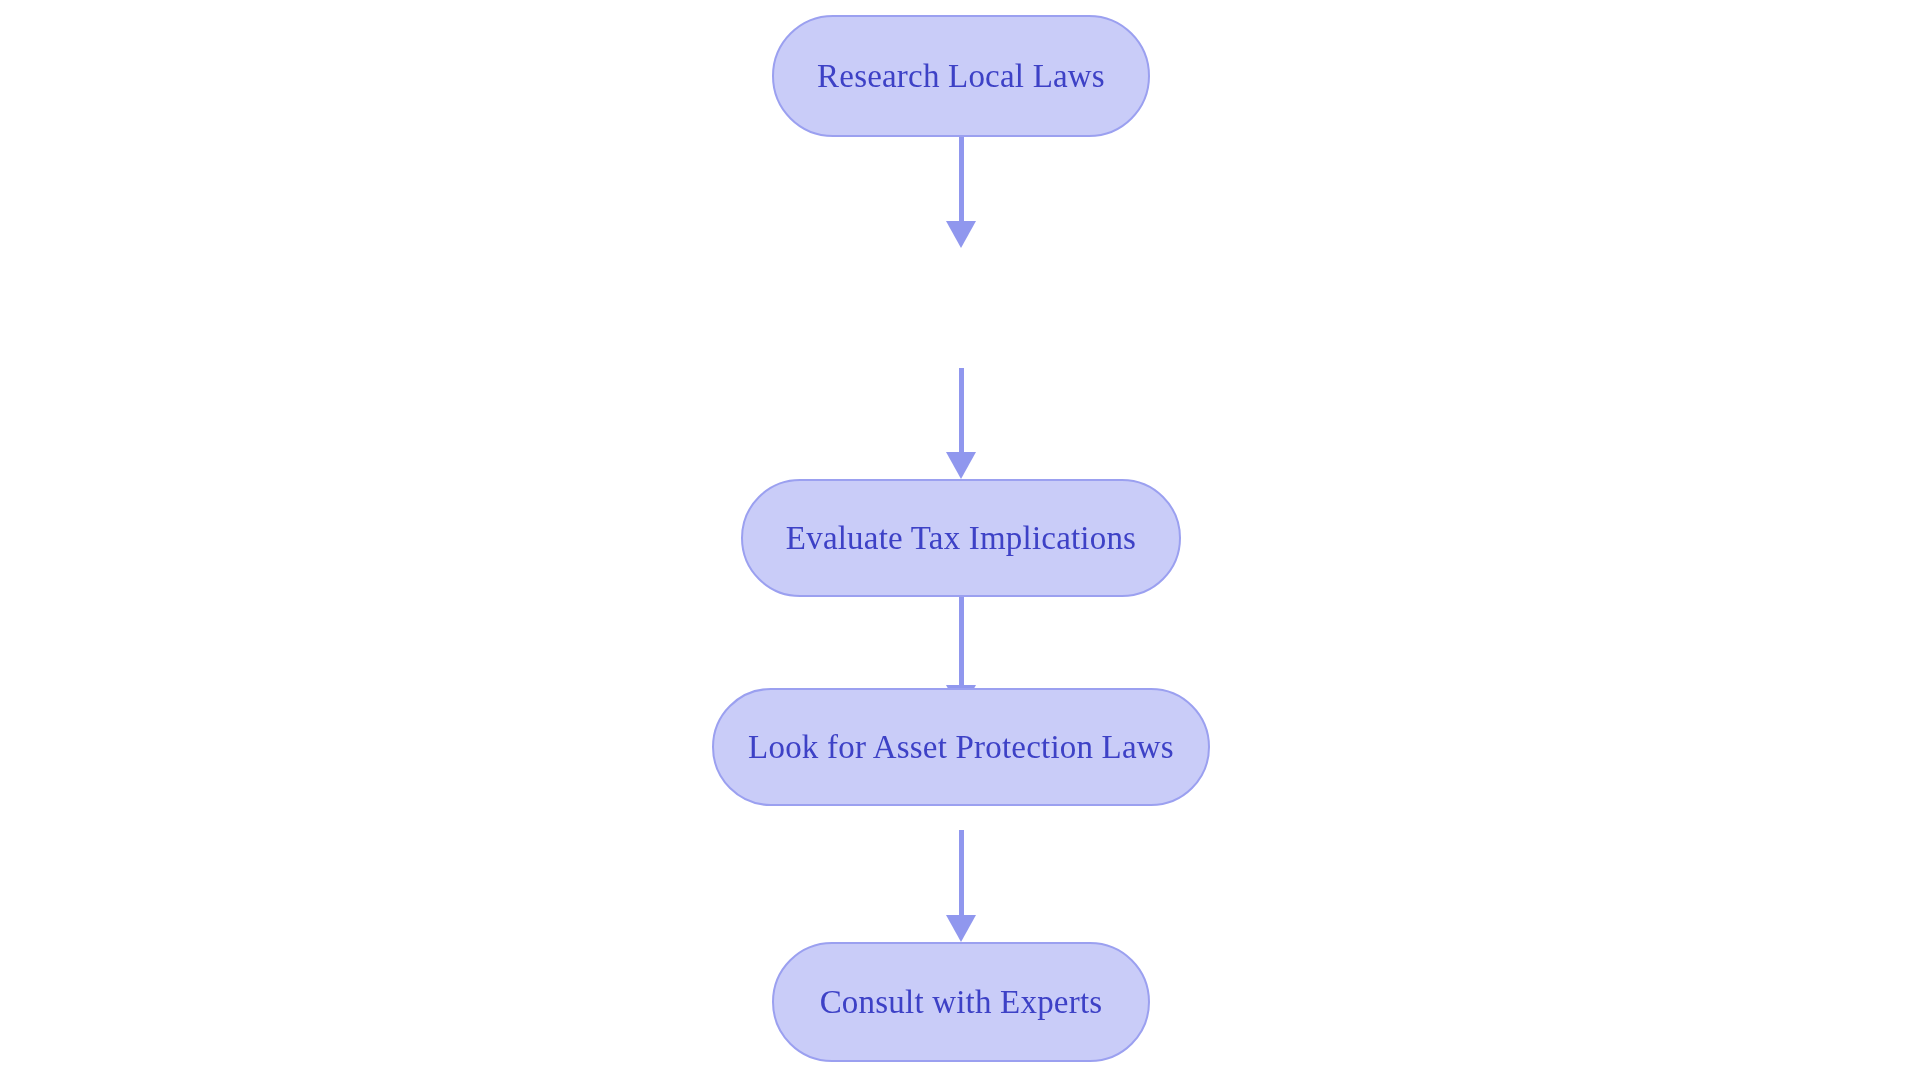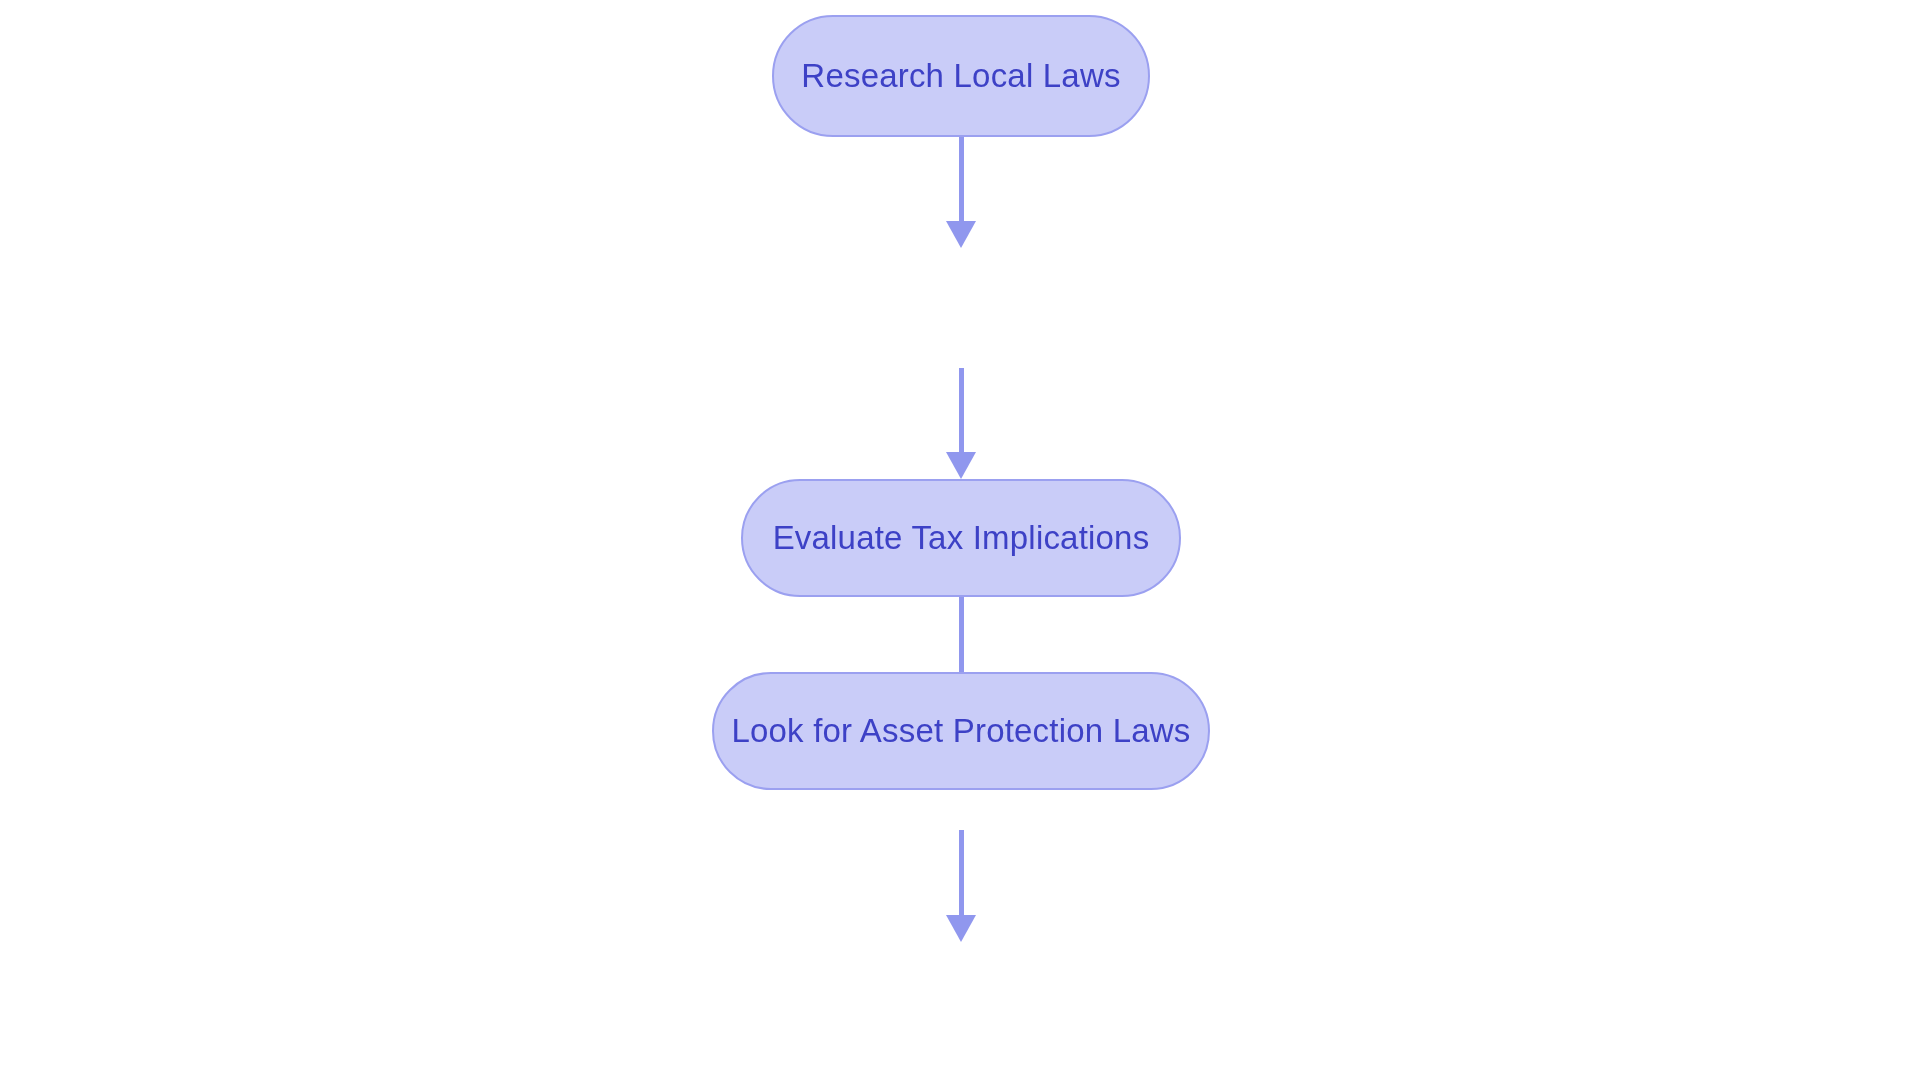--- a/index.html
+++ b/index.html
@@ -5,21 +5,21 @@
   html, body {
     margin: 0;
     padding: 0;
     background: #ffffff;
   }
   .canvas {
     position: relative;
     width: 1616px;
     height: 1083px;
     background: var(--background, #ffffff);
-    font-family: Liberation Sans, sans-serif;
+    font-family: Liberation Serif, serif;
     overflow: hidden;
   }
   .node {
     position: absolute;
     left: 961px;
     transform: translateX(-50%);
     display: flex;
     align-items: center;
     justify-content: center;
     background: var(--node-fill, #c9ccf8);
@@ -28,21 +28,21 @@
     box-sizing: border-box;
     color: var(--node-text, #3d41c6);
     font-size: 33px;
     letter-spacing: 0.2px;
     white-space: nowrap;
     text-align: center;
   }
   .node-1 { top: 15px;  width: 378px; height: 122px; }
   .node-2 { top: 248px; width: 509px; height: 120px; }
   .node-3 { top: 479px; width: 440px; height: 118px; }
-  .node-4 { top: 672px; width: 498px; height: 118px; }
+  .node-4 { top: 688px; width: 498px; height: 118px; }
   .node-5 { top: 942px; width: 378px; height: 120px; }
 
   .arrow {
     position: absolute;
     left: 961px;
     transform: translateX(-50%);
     display: flex;
     flex-direction: column;
     align-items: center;
   }
@@ -95,14 +95,17 @@
 
   <div class="node node-4">
     <span>Look for Asset Protection Laws</span>
   </div>
 
   <div class="arrow arrow-4">
     <div class="arrow-line"></div>
     <div class="arrow-head"></div>
   </div>
 
+  <div class="node node-5">
+    <span>Consult with Experts</span>
+  </div>
 
 </div>
 
 </body></html>

